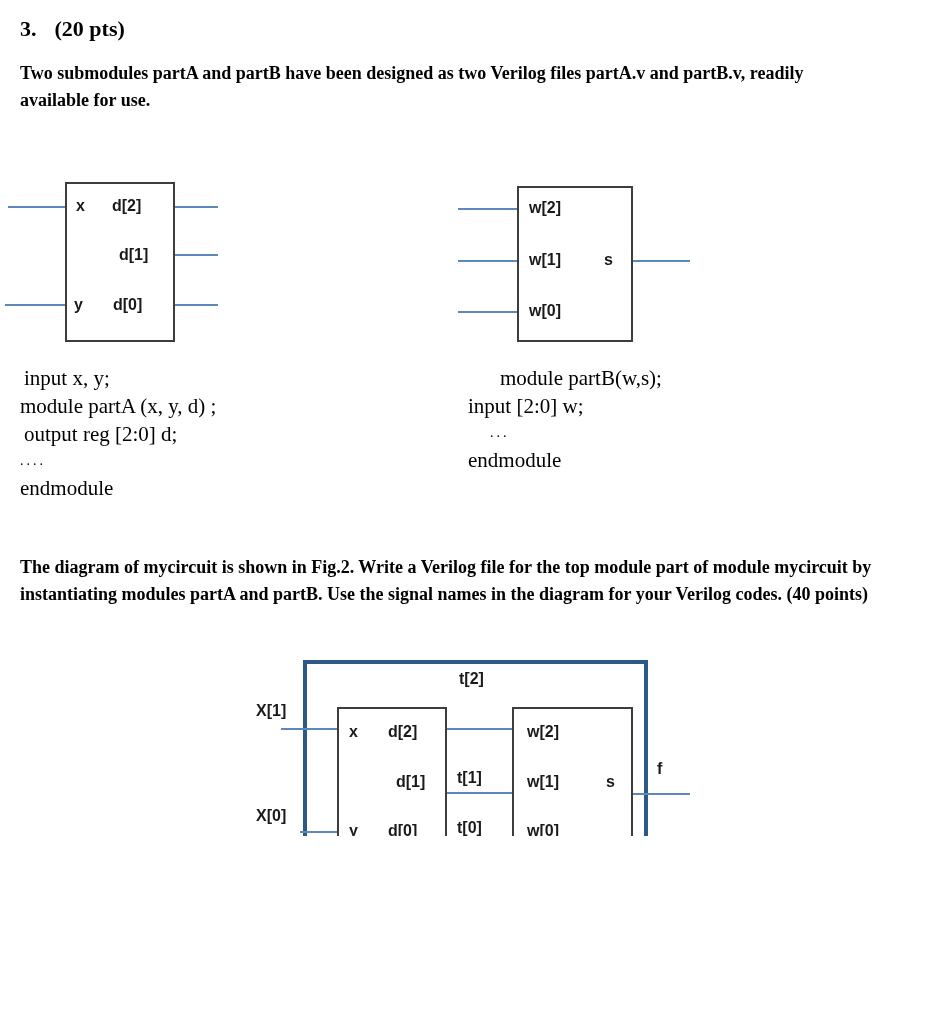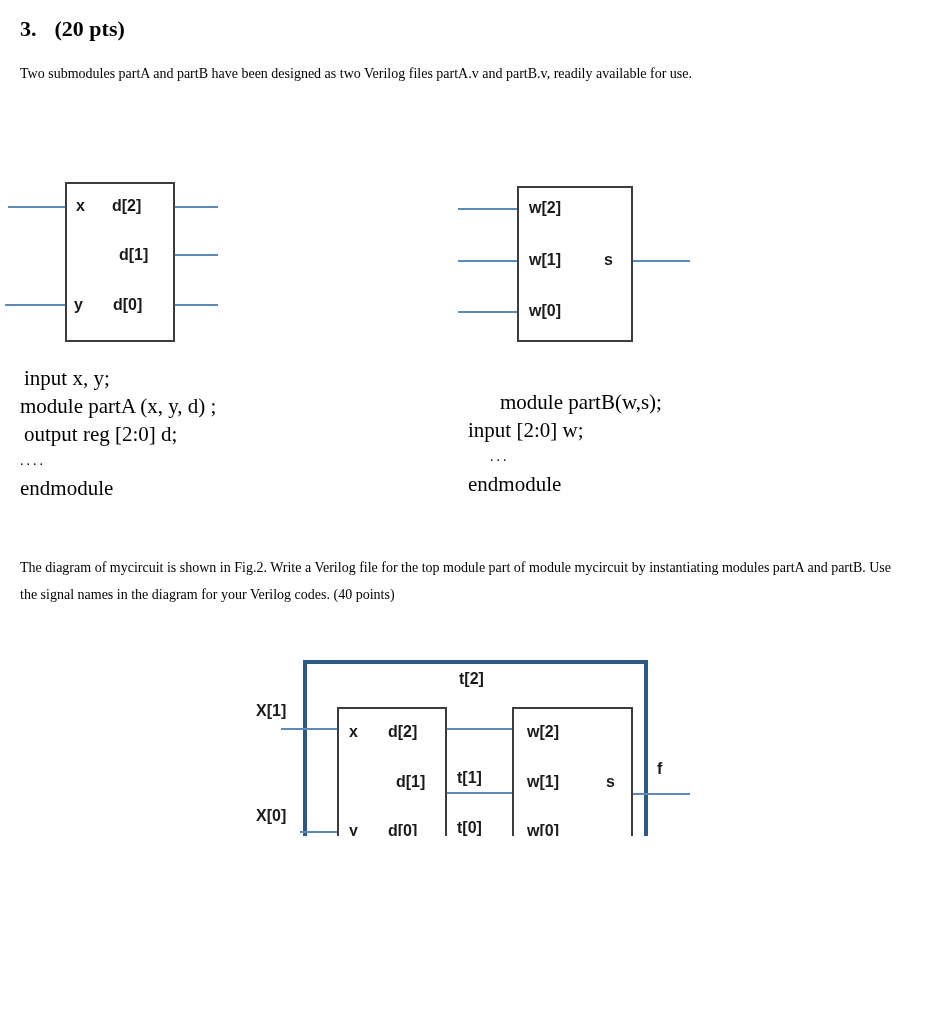--- a/index.html
+++ b/index.html
@@ -3,34 +3,34 @@
 <meta charset="utf-8">
 <style>
   * { margin:0; padding:0; box-sizing:border-box; }
   html,body { background:#ffffff; }
   body { width:940px; height:1024px; font-family:"Liberation Serif", serif; color:#000; }
   .page { position:relative; width:940px; height:836px; background:#ffffff; overflow:hidden; }
 
   .heading { position:absolute; left:20px; top:16px; font-size:22px; font-weight:bold; }
   .heading .pts { margin-left:18px; }
 
-  .para { position:absolute; font-size:14px; line-height:27px; color:#000; }
+  .para { position:absolute; font-size:18px; line-height:27px; color:#000;font-weight:bold; }
   .intro { left:20px; top:60px; width:835px; }
   .question { left:20px; top:554px; width:878px; }
 
   .mbox { position:absolute; border:2px solid #3d3d3d; background:#ffffff; }
   .wire { position:absolute; height:2px; background:#5c88ba; }
 
   .dlabel { position:absolute; font-family:"Liberation Sans", sans-serif; font-size:16px;
             font-weight:bold; color:#1a1a1a; white-space:nowrap; }
 
   .code { position:absolute; font-size:21px; line-height:28px; }
   .code-line { white-space:pre; }
   .indent-sm { padding-left:4px; }
-  .indent-lg { padding-left:32px;margin-top:24px; }
+  .indent-lg { padding-left:32px; }
   .indent-md { padding-left:22px; }
   .dots { font-size:14px; letter-spacing:3px; line-height:26px; }
 
   .outer-box { position:absolute; border:4px solid #2d5986; background:#ffffff; }
   .caption { position:absolute; left:380px; top:914px; font-size:21px; word-spacing:8px; }
 </style>
 </head>
 <body>
 
 <div class="page">

